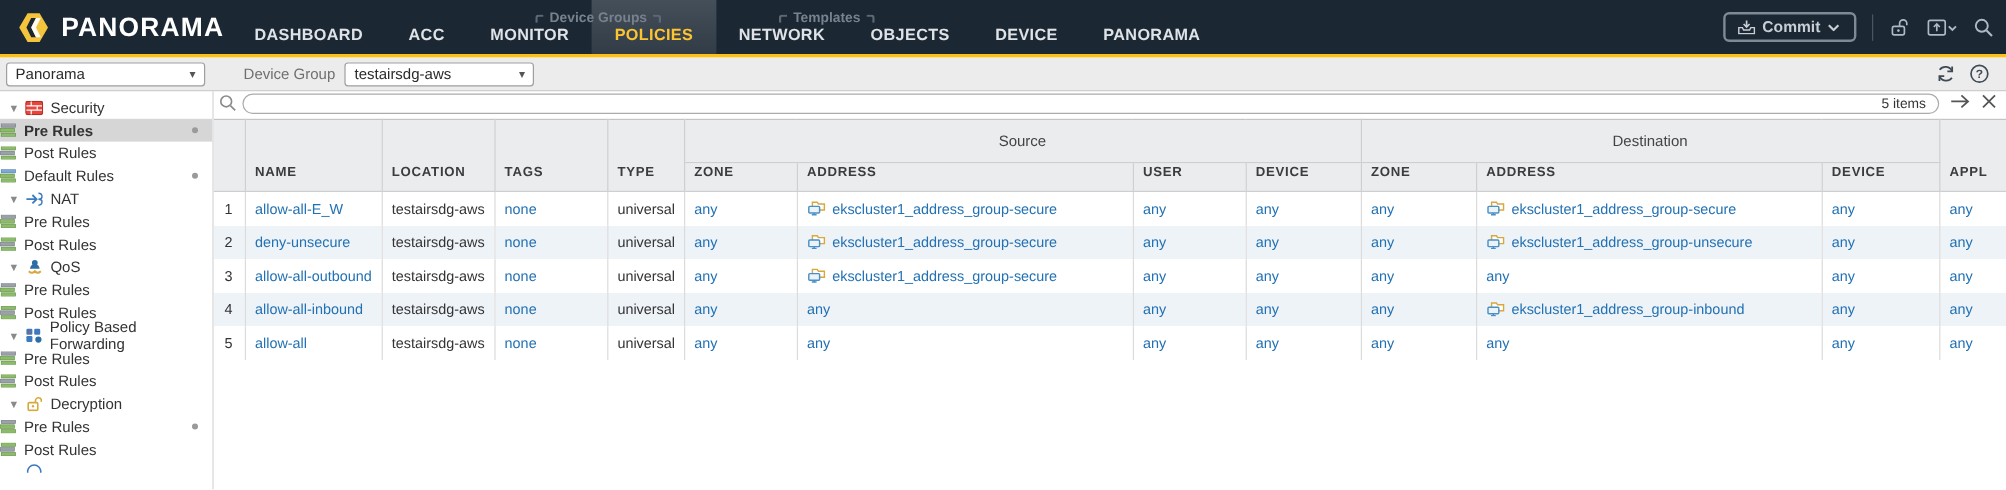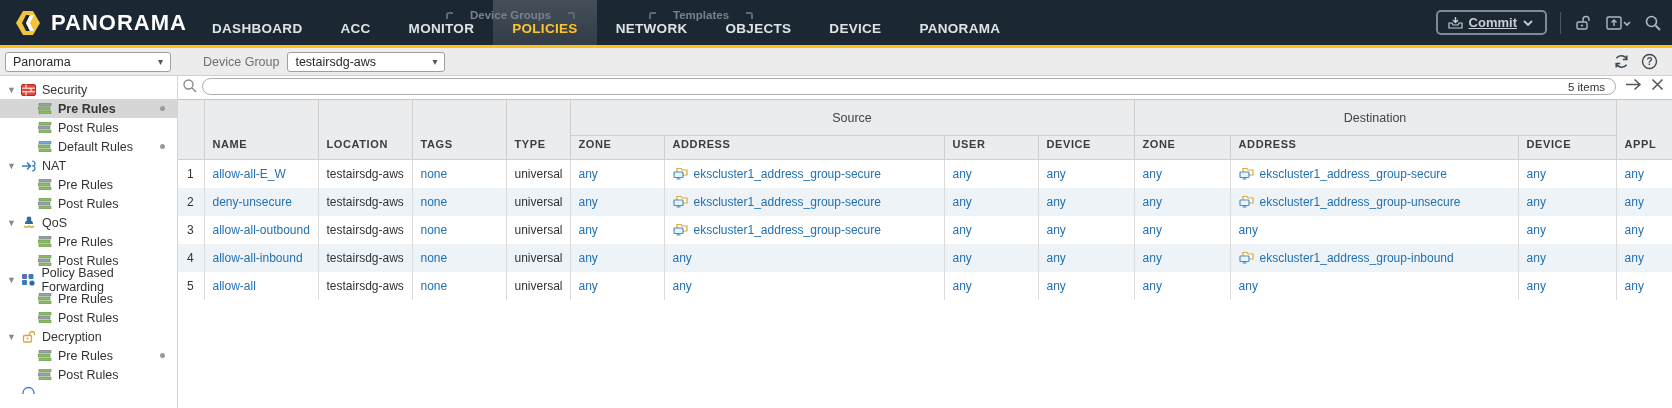--- a/index.html
+++ b/index.html
@@ -8,27 +8,27 @@
 
   
   .navbar { position:relative; height:45px; background:#1b2733; }
   .brand { position:absolute; left:14px; top:0; height:45px; display:flex; align-items:center; gap:9px; }
   .brand-text { color:#fff; font-size:22px; font-weight:bold; letter-spacing:1px; }
   .tabs { position:absolute; left:193px; top:0; height:45px; display:flex; }
   .tab { height:45px; display:flex; align-items:flex-end; padding:0 19px 9px 19px;
          color:#dfe3e7; font-size:13.5px; font-weight:bold; letter-spacing:.3px; cursor:pointer; }
   .tab.active { background:linear-gradient(#454f5a,#323c47); color:#fdc431; }
   .bracket-label { position:absolute; top:9px; font-size:11.5px; font-weight:bold; color:#77828e;
-                   display:flex; align-items:center; gap:17px; }
+                   display:flex; align-items:center; gap:5px; }
   .bracket-label .corner { width:7px; height:7px; border-top:2px solid #5c6873; }
   .bracket-label .corner.l { border-left:2px solid #5c6873; border-top-left-radius:3px; }
   .bracket-label .corner.r { border-right:2px solid #5c6873; border-top-right-radius:3px; }
   .nav-right { position:absolute; right:10px; top:0; height:45px; display:flex; align-items:center; gap:13px; }
   .commit-btn { display:flex; align-items:center; gap:6px; border:2px solid #7e8a96; border-radius:5px;
-                padding:3px 12px 3px 10px; color:#c7ced5; font-size:13px; font-weight:bold; cursor:pointer;text-decoration:underline; }
+                padding:3px 12px 3px 10px; color:#c7ced5; font-size:13px; font-weight:bold; cursor:pointer; }
   .nav-sep { width:1px; height:22px; background:#4a555f; }
   .nav-icon { display:flex; align-items:center; cursor:pointer; }
   .yellow-bar { height:3px; background:#fdc017; }
 
   
   .toolbar { height:28px; background:#ececec; border-bottom:1px solid #cfcfcf;
              display:flex; align-items:center; font-size:12.5px; }
   .select-box { background:#fff; border:1px solid #9f9f9f; border-radius:3px; height:20px;
                 display:flex; align-items:center; justify-content:space-between;
                 padding:0 7px; color:#2a2a2a; cursor:pointer; }
@@ -40,21 +40,21 @@
 
   
   .content { display:flex; height:332px; }
   .sidebar { width:178px; border-right:1px solid #d6d6d6; padding-top:4px; overflow:hidden; position:relative; }
   .main { flex:1; overflow:hidden; }
 
   
   .tree-row { height:19px; display:flex; align-items:center; font-size:12.5px; color:#333; cursor:pointer; position:relative; }
   .tree-row .chev { width:10px; margin-left:7px; color:#8a8a8a; font-size:9px; }
   .tree-row .gicon { width:17px; display:flex; justify-content:center; margin-left:3px; margin-right:5px; }
-  .tree-child { padding-left:38px; }
+  .tree-child { }
   .tree-child .ricon { margin-right:6px; display:flex; }
   .tree-child.selected { background:#d6d6d6; font-weight:bold; }
   .tree-dot { position:absolute; right:12px; top:7px; width:5px; height:5px; border-radius:50%; background:#9a9a9a; }
 
   
   .filter-row { height:21px; display:flex; align-items:flex-start; padding:2px 6px 0 4px; }
   .search-pill { flex:1; height:17px; border:1px solid #ababab; border-radius:9px; background:#fff;
                  display:flex; align-items:center; justify-content:flex-end; padding:0 10px;
                  font-size:11.5px; color:#333; margin-left:4px; }
   .filter-icons { display:flex; align-items:center; gap:9px; margin-left:9px; margin-right:2px; }

